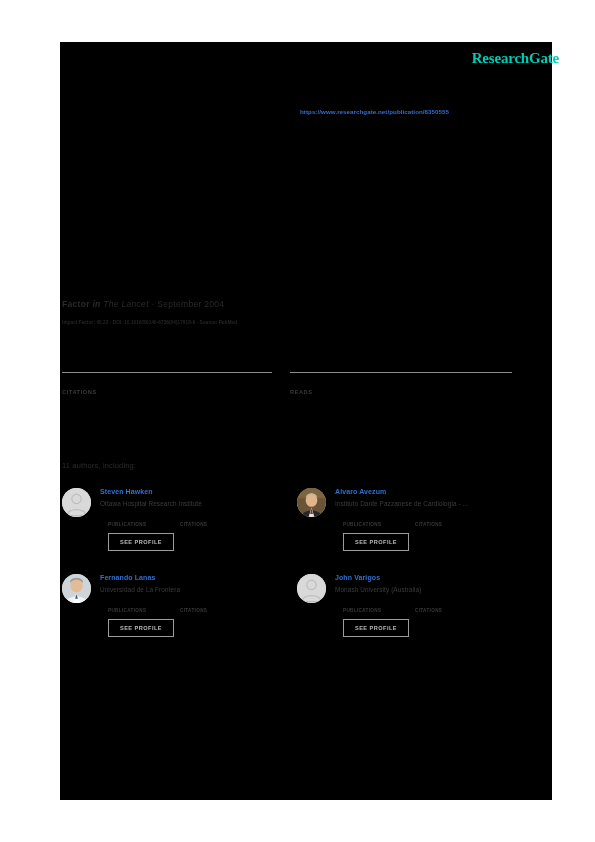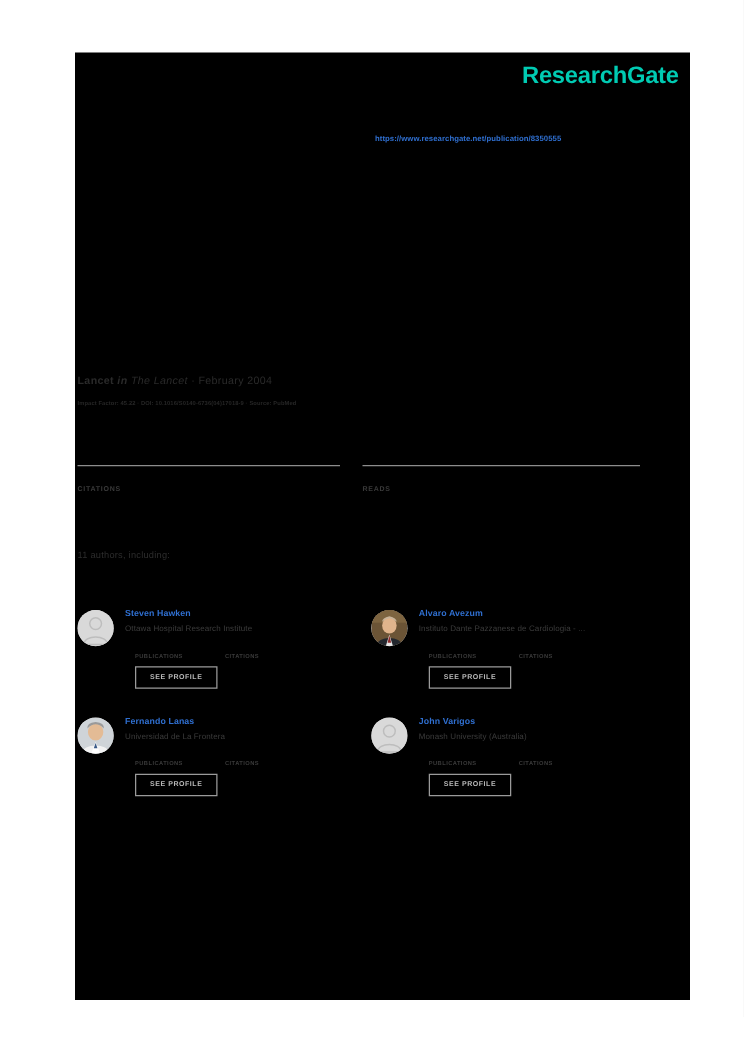--- a/index.html
+++ b/index.html
@@ -24,24 +24,24 @@
     left: 60px;
     top: 42px;
     width: 492px;
     height: 758px;
     background: #000000;
   }
 
   
   .brand {
     position: absolute;
-    right: 52px;
+    right: 36px;
     top: 50px;
-    font-family: Liberation Sans, sans-serif;
-    font-size: 19px;
+    font-family: Liberation Serif, serif;
+    font-size: 15px;
     font-weight: bold;
     color: #00cbb3;
     letter-spacing: -0.2px;
     white-space: nowrap;
   }
 
   
   .source-url {
     position: absolute;
     left: 300px;
@@ -103,21 +103,21 @@
     font-size: 5.6px;
     font-weight: bold;
     color: #3a3a3a;
     letter-spacing: 0.6px;
   }
 
   
   .authors-heading {
     position: absolute;
     left: 62px;
-    top: 439px;
+    top: 461px;
     font-size: 7.4px;
     color: #2d2d2d;
     letter-spacing: 0.2px;
   }
 
   .author-grid {
     position: absolute;
     left: 62px;
     top: 487px;
     width: 470px;
@@ -208,25 +208,25 @@
 
 <div class="page">
 
   <div class="dark-panel"></div>
 
   <div class="brand">ResearchGate</div>
 
   <div class="source-url">https://www.researchgate.net/publication/8350555</div>
 
   <div class="article-line">
-    <span class="kw">Lancet</span>
+    <span class="kw">Factor</span>
     <span class="in-word">in</span>
     <span class="journal">The Lancet</span>
     <span>·</span>
-    <span>February 2004</span>
+    <span>September 2004</span>
   </div>
 
   <div class="impact-line">Impact Factor: 45.22 · DOI: 10.1016/S0140-6736(04)17018-9 · Source: PubMed</div>
 
   <div class="metric citations">
     <div class="rule"></div>
     <div class="value"></div>
     <div class="label">CITATIONS</div>
   </div>
 

